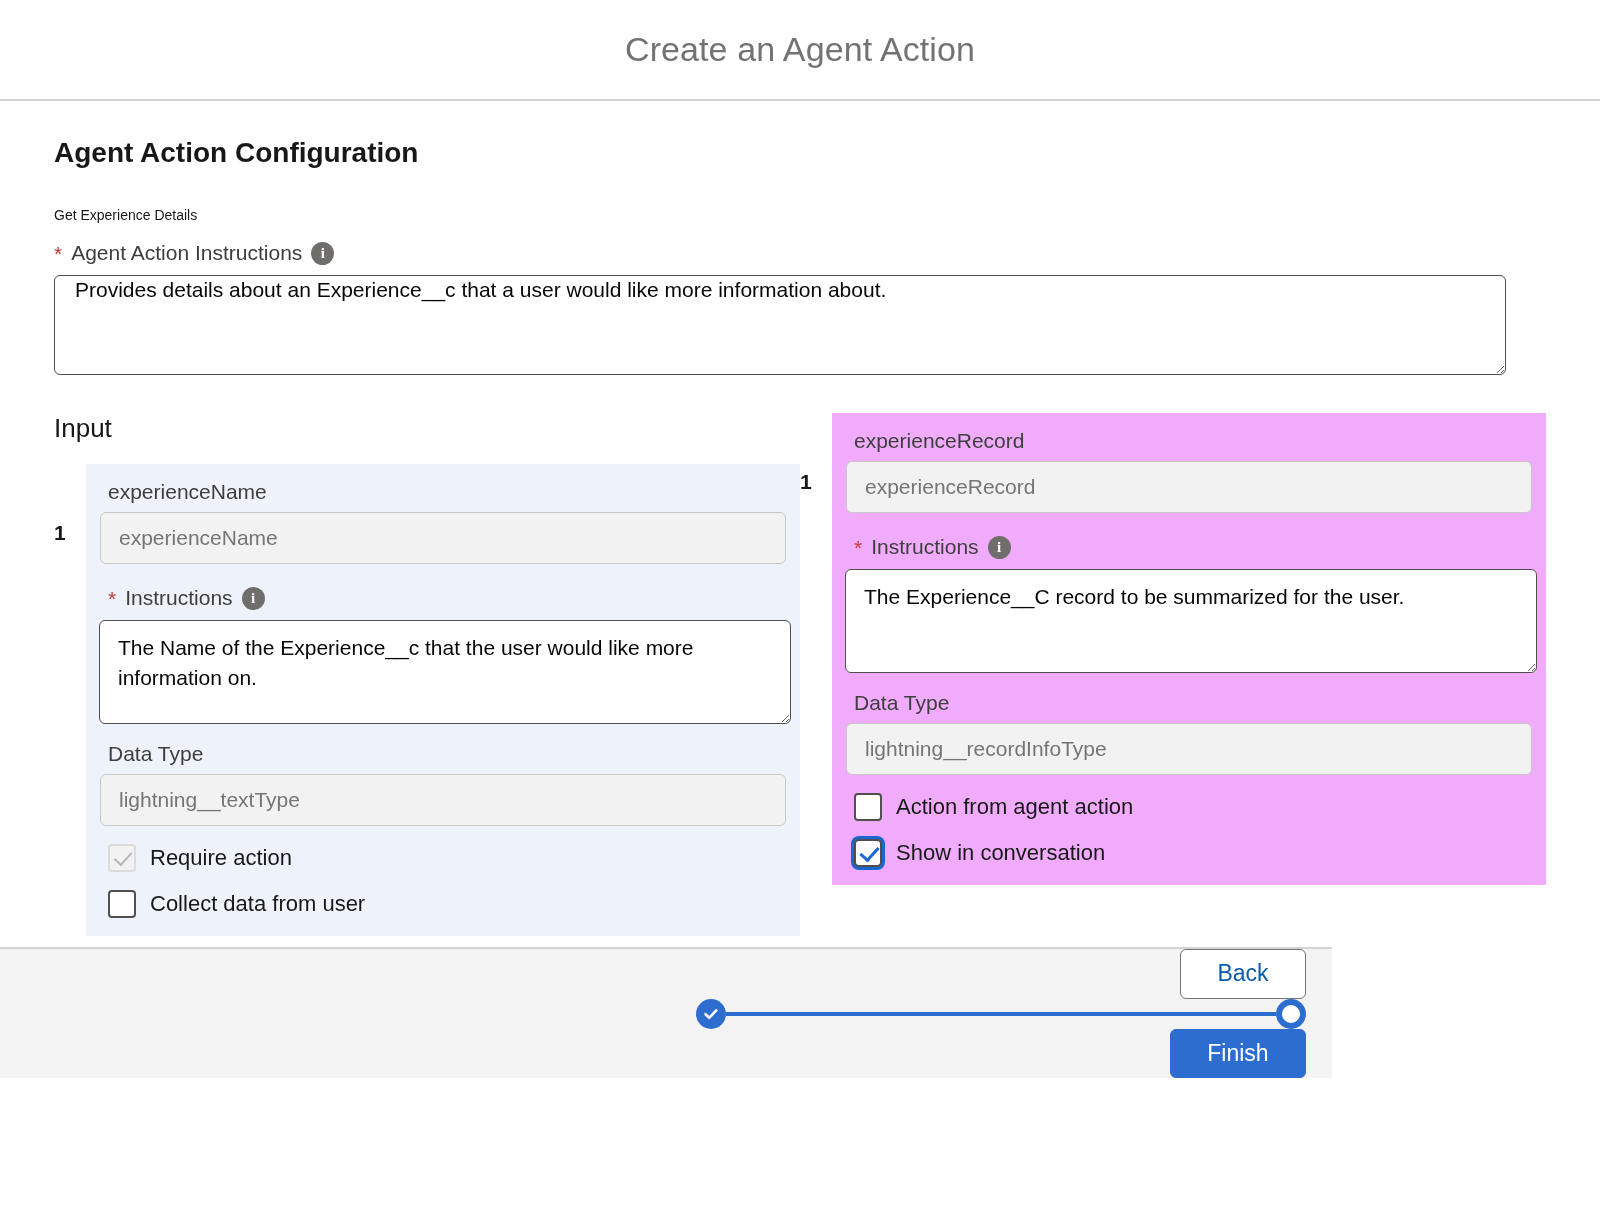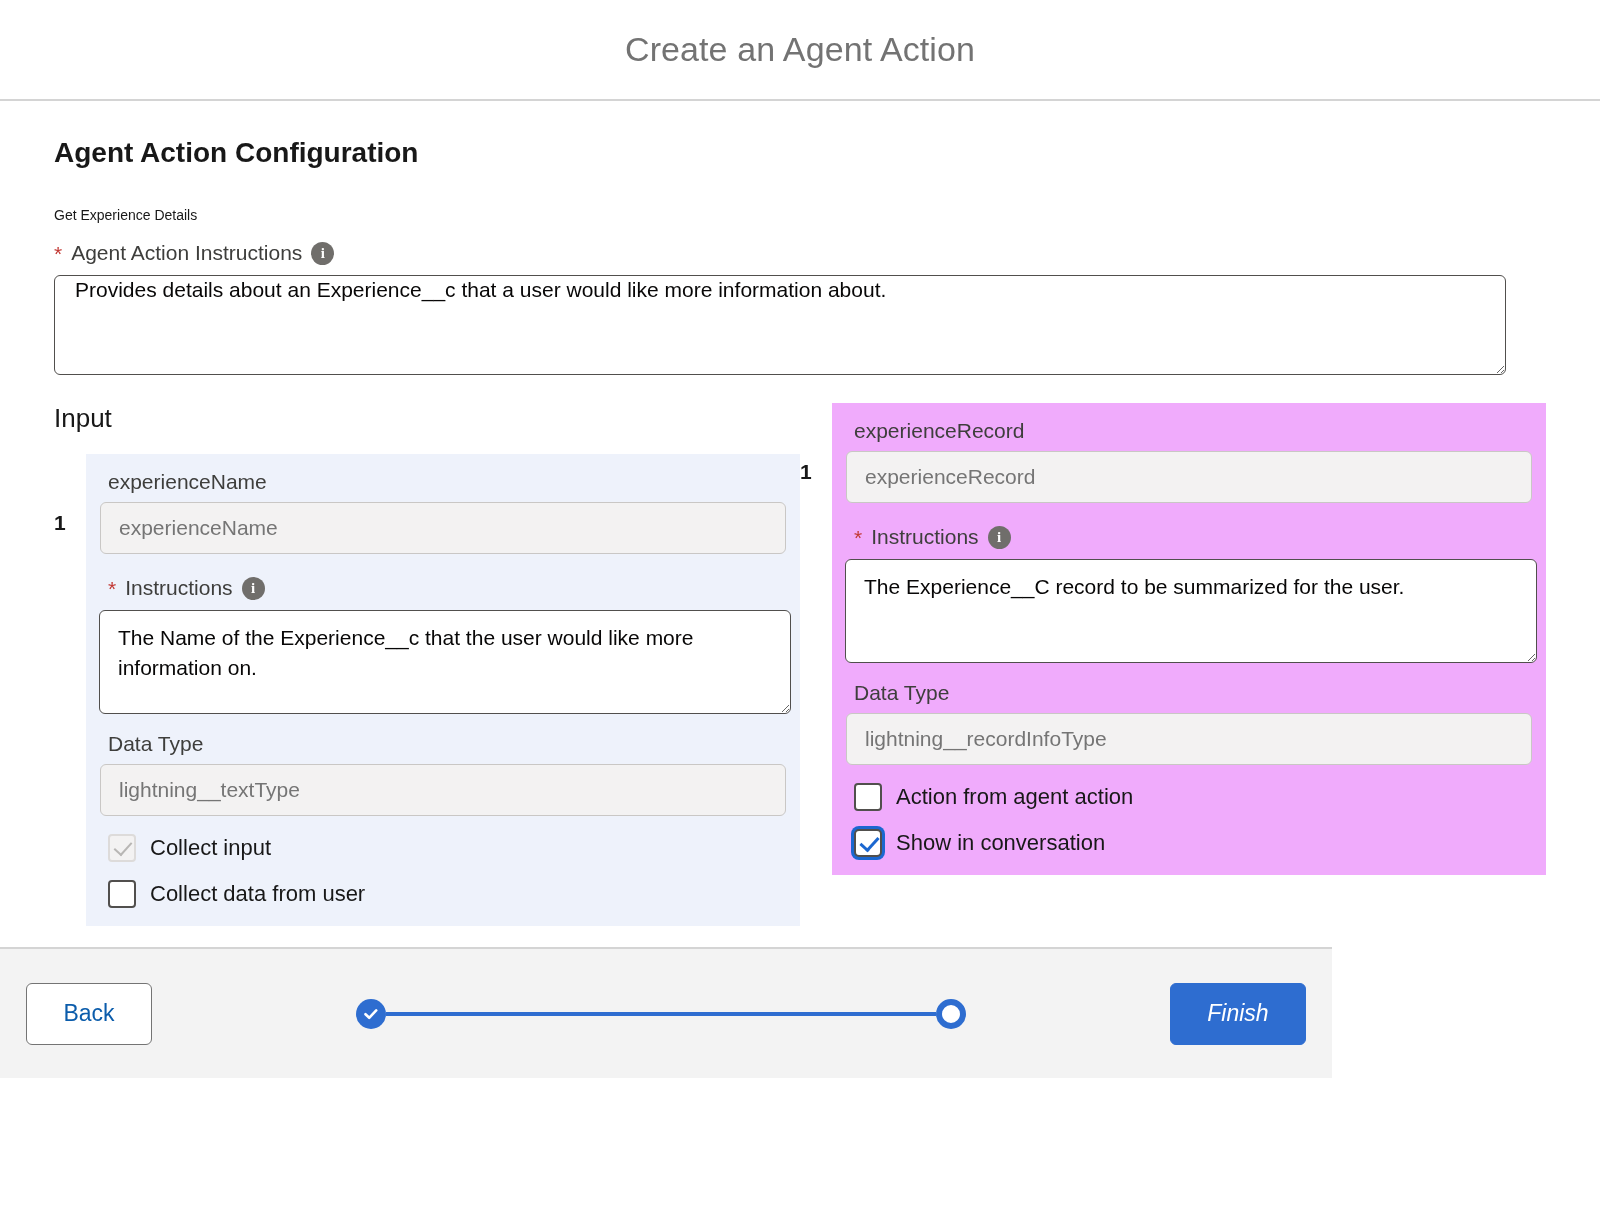--- a/index.html
+++ b/index.html
@@ -93,21 +93,21 @@
     padding: 0 20px;
     resize: vertical;
     outline: none;
     background: #fff;
     line-height: 1.35;
   }
 
   
   .columns {
     display: flex;
-    margin-top: 28px;
+    margin-top: 38px;
     gap: 0;
   }
   .col { width: 754px; }
   .col.right { margin-left: 0; }
   .col-title {
     font-size: 26px;
     font-weight: 400;
     color: #181818;
     margin-bottom: 20px;
   }
@@ -233,42 +233,42 @@
 
   
   .modal-footer {
     position: absolute;
     left: 0; bottom: 0;
     width: 1332px;
     height: 131px;
     background: #f3f3f3;
     border-top: 2px solid #d4d4d4;
     display: flex;
-    align-items: center;
+    align-items: flex-end;
     padding: 0 26px;
+    flex-direction: column;
   }
   .btn {
     font-family: "Liberation Sans", sans-serif;
     font-size: 23px;
     border-radius: 6px;
     cursor: pointer;
     outline: none;
   }
   .btn-back {
     width: 126px; height: 62px;
     background: #fff;
     border: 1px solid #747474;
     color: #0b5cab;
   }
   .btn-finish {
     width: 136px; height: 62px;
     background: #2e6dd0;
     border: 1px solid #2e6dd0;
     color: #ffffff;
-    font-style: italic;
   }
 
   .progress-wrap {
     flex: 1 1 auto;
     display: flex;
     align-items: center;
     justify-content: center;
   }
   .progress {
     display: flex;
@@ -337,21 +337,21 @@
           </div>
 
           <textarea class="inst-ta" style="">The Name of the Experience__c that the user would like more information on.</textarea>
 
           <div class="dt-label">Data Type</div>
 
           <input class="ro-field" type="text" readonly="" placeholder="lightning__textType" style="">
 
           <div class="cb-row">
             <span class="cb disabled checked-gray"></span>
-            <span class="cb-label">Collect input</span>
+            <span class="cb-label">Require action</span>
           </div>
 
           <div class="cb-row">
             <span class="cb"></span>
             <span class="cb-label">Collect data from user</span>
           </div>
         </div>
       </div>
     </div>
 

